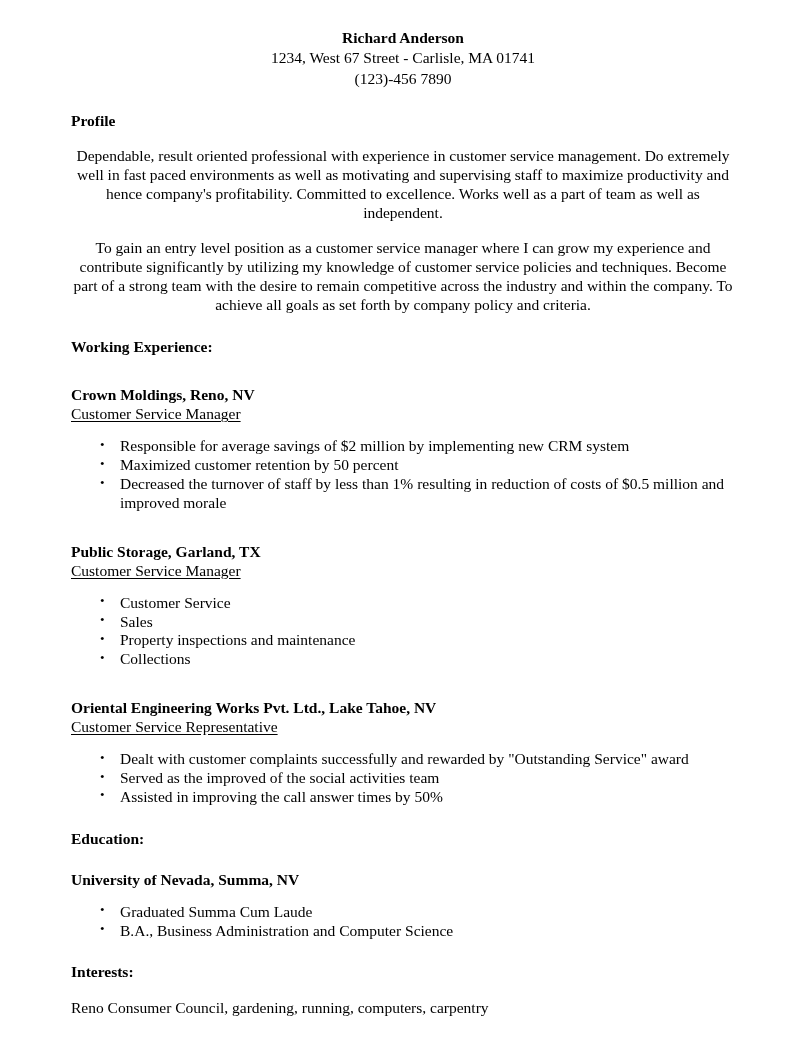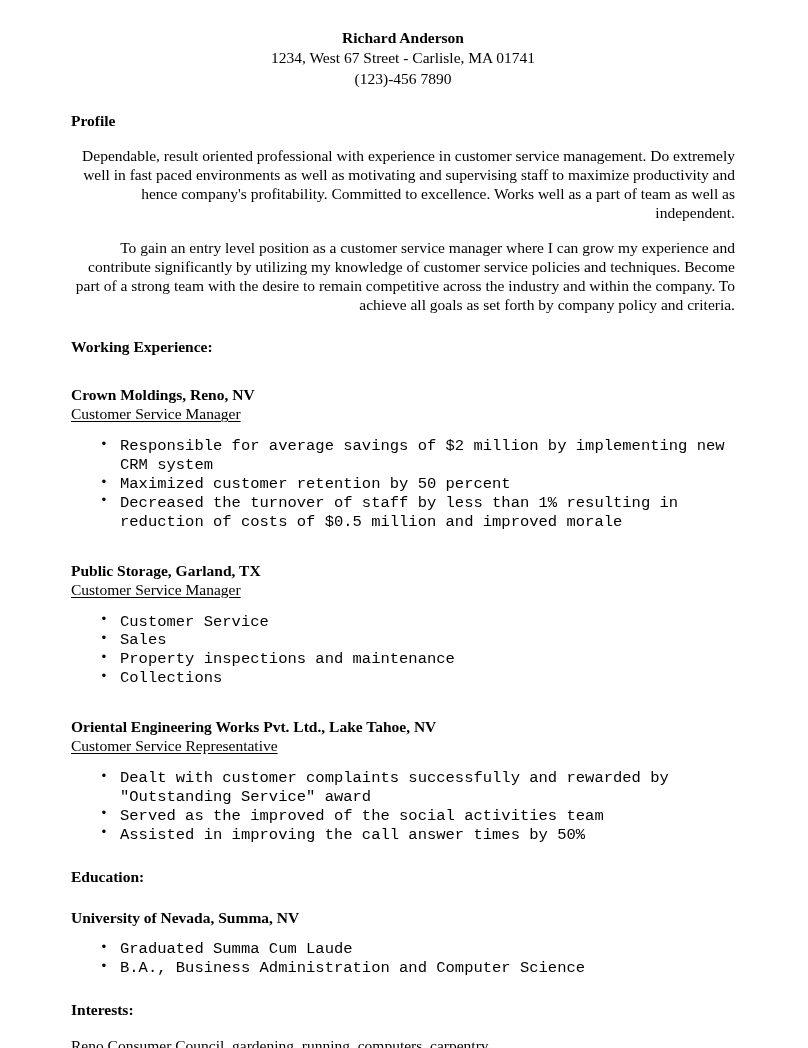--- a/index.html
+++ b/index.html
@@ -36,39 +36,38 @@
     line-height: 1.32;
   }
   .section-heading {
     font-weight: bold;
     margin-top: 23px;
     margin-bottom: 0;
   }
   .body-para {
     margin-top: 16px;
     margin-bottom: 0;
-    text-align: right;
+    text-align: center;
   }
   .job-block {
     margin-top: 30px;
   }
   .job-company {
     font-weight: bold;
     line-height: 1.22;
   }
   .job-title {
     text-decoration: underline;
     text-underline-offset: 2px;
     line-height: 1.22;
   }
   ul.bullets {
     list-style: none;
     margin: 13px 0 0 0;
     padding: 0;
-    font-family: Liberation Mono, monospace;
   }
   ul.bullets li {
     position: relative;
     padding-left: 49px;
     margin-bottom: 0;
     line-height: 1.22;
   }
   ul.bullets li::before {
     content: "\2022";
     position: absolute;

